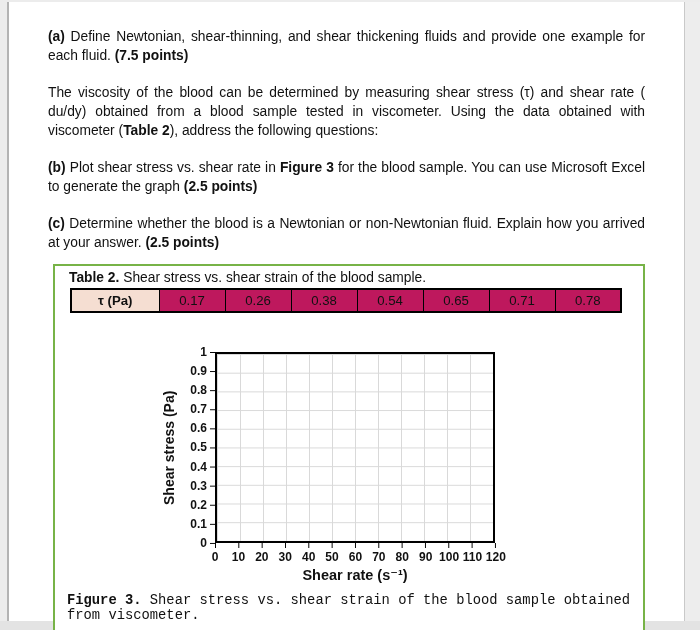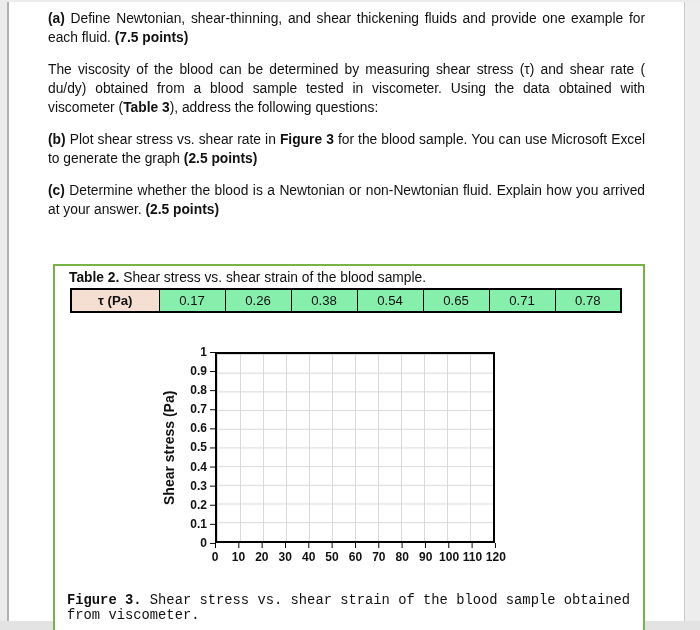--- a/index.html
+++ b/index.html
@@ -9,31 +9,31 @@
     background:#ffffff; color:#111;
     font-family:"Liberation Sans","DejaVu Sans",sans-serif;
   }
   .screen { position:absolute; inset:0; background:#fff; border-top:2px solid #ececec; }
   .edge-left  { position:absolute; left:0; top:0; width:9px; height:620px; background:#ececec; border-right:2px solid #b3b3b3; }
   .edge-right { position:absolute; right:0; top:0; width:16px; height:630px; background:#ededed; border-left:1px solid #c9c9c9; }
   .edge-bottom{ position:absolute; left:0; bottom:0; width:700px; height:9px; background:#e3e3e3; }
   .shadow-bar { position:absolute; left:330px; top:621px; width:280px; height:5px; background:#9f9f9f; opacity:.6; border-radius:3px; filter:blur(1px); }
 
   .content { position:absolute; left:48px; top:7px; width:597px; font-size:13.8px; line-height:19px; text-align:justify; }
-  .para { margin:0 0 13px 0; }
+  .para { margin:18px 0 13px 0; }
   .para b { font-weight:bold; }
 
   .figure-box { position:absolute; left:53px; top:262px; width:592px; height:424px; background:#fff; border:2px solid #77b347; }
 
   .table-caption { margin:4px 0 3px 14px; font-size:13.8px; }
   table.data { border-collapse:collapse; table-layout:fixed; width:552px; margin-left:15px; border:2px solid #000; }
   table.data th, table.data td { border:1px solid #000; height:23px; padding:0 2px; text-align:center; font-size:13.2px; line-height:1; }
   table.data th.rowhead { width:88px; background:#f5ded2; font-weight:bold; }
   table.data th.rowhead.du { font-style:italic; }
-  table.data td { font-weight:normal; background:#86efac; }
+  table.data td { font-weight:normal; background:#be185d; }
 
   .y-title { position:absolute; left:102px; top:86px; width:24px; height:191px;
              writing-mode:vertical-rl; transform:rotate(180deg);
              display:flex; align-items:center; justify-content:center;
              font-weight:bold; font-size:14px; white-space:nowrap; }
   .y-ticks { position:absolute; left:120px; top:86px; width:32px; height:191px;
              display:flex; flex-direction:column; justify-content:space-between;
              font-size:12px; font-weight:600; }
   .y-ticks span { display:block; height:0; line-height:0; text-align:right; width:100%; }
   .y-tickmarks { position:absolute; left:155px; top:86px; width:5px; height:192px;
@@ -60,21 +60,21 @@
 
 <div class="screen">
   <div class="edge-left"></div>
   <div class="edge-right"></div>
   <div class="edge-bottom"></div>
   <div class="shadow-bar"></div>
 
   <div class="content">
     <p class="para"><b>(a)</b><span> Define Newtonian, shear-thinning, and shear thickening fluids and provide one example for each fluid. </span><b>(7.5 points)</b></p>
 
-    <p class="para"><span>The viscosity of the blood can be determined by measuring shear stress (τ) and shear rate ( du/dy) obtained from a blood sample tested in viscometer. Using the data obtained with viscometer (</span><b>Table 3</b><span>), address the following questions:</span></p>
+    <p class="para"><span>The viscosity of the blood can be determined by measuring shear stress (τ) and shear rate ( du/dy) obtained from a blood sample tested in viscometer. Using the data obtained with viscometer (</span><b>Table 2</b><span>), address the following questions:</span></p>
 
     <p class="para"><b>(b)</b><span> Plot shear stress vs. shear rate in </span><b>Figure 3</b><span> for the blood sample. You can use Microsoft Excel to generate the graph </span><b>(2.5 points)</b></p>
 
     <p class="para"><b>(c)</b><span> Determine whether the blood is a Newtonian or non-Newtonian fluid. Explain how you arrived at your answer. </span><b>(2.5 points)</b></p>
 
   </div>
 
   <div class="figure-box">
     <div class="table-caption"><b>Table 2.</b><span> Shear stress vs. shear strain of the blood sample.</span></div>
 
@@ -124,16 +124,17 @@
       <span>50</span>
       <span>60</span>
       <span>70</span>
       <span>80</span>
       <span>90</span>
       <span>100</span>
       <span>110</span>
       <span>120</span>
     </div>
 
+    <div class="x-title">Shear rate (s⁻¹)</div>
 
     <div class="fig-caption"><b>Figure 3.</b><span>  Shear stress vs. shear strain of the blood sample obtained from viscometer.</span></div>
   </div>
 </div>
 
 </body></html>

